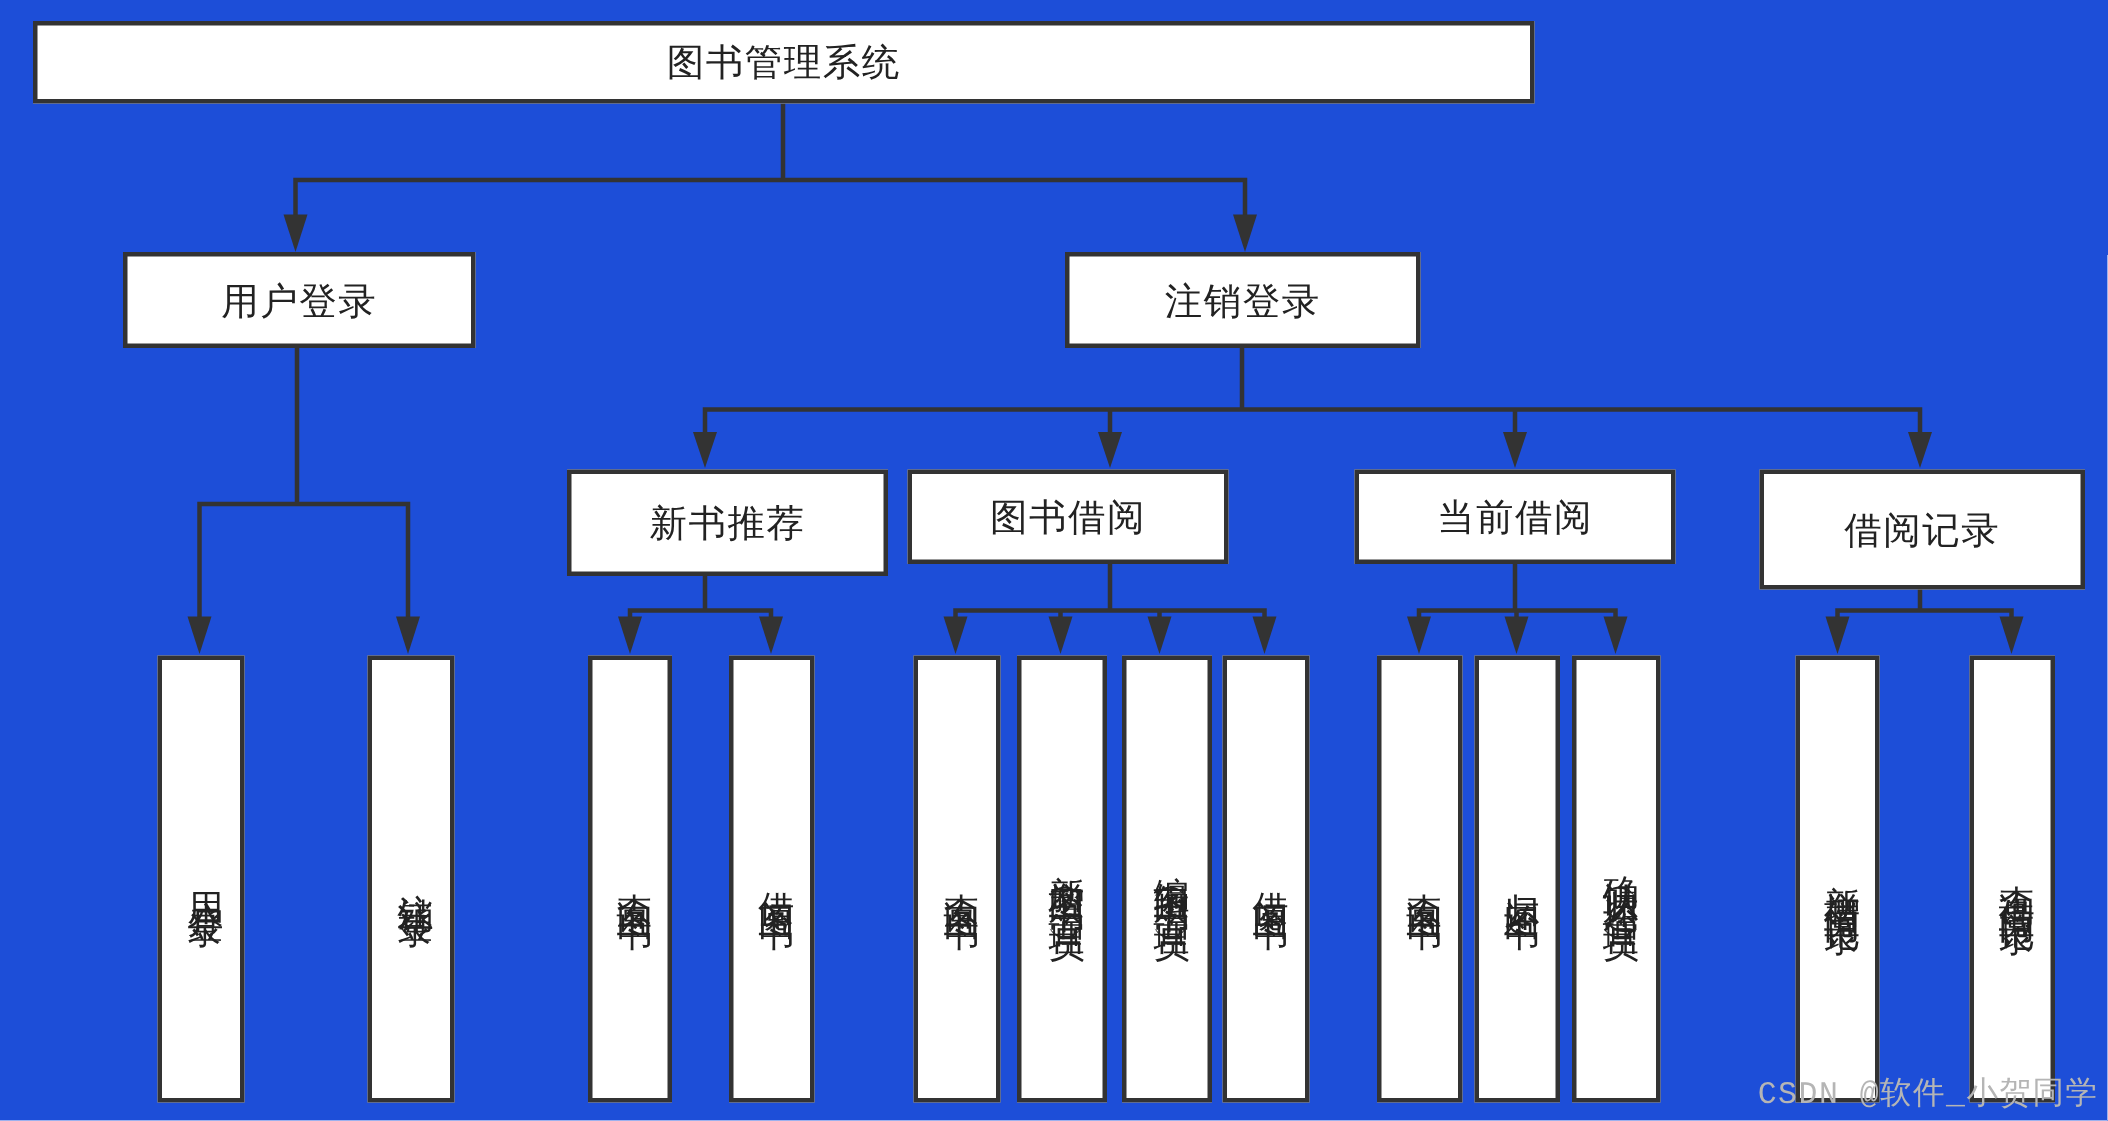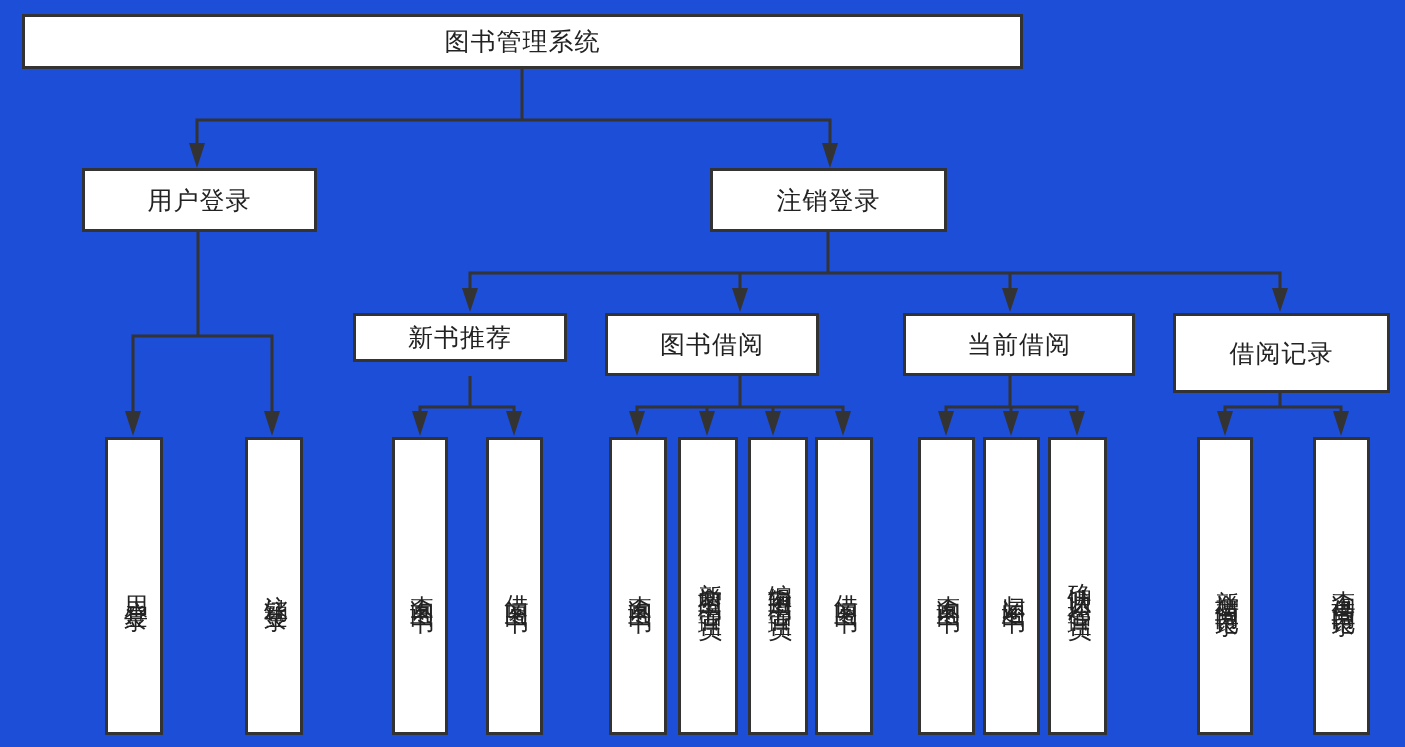--- a/index.html
+++ b/index.html
@@ -100,23 +100,23 @@
       <polygon points="1217,411 1233,411 1225,436"></polygon>
       <polygon points="1333,411 1349,411 1341,436"></polygon>
     </g>
   </svg>
 
   <div class="box hbox" style="left:22px;top:14px;width:1001px;height:55px">图书管理系统</div>
 
   <div class="box hbox" style="left:82px;top:168px;width:235px;height:64px">用户登录</div>
   <div class="box hbox" style="left:710px;top:168px;width:237px;height:64px">注销登录</div>
 
-  <div class="box hbox" style="left:353px;top:313px;width:214px;height:49px">新书推荐</div>
+  <div class="box hbox" style="left:378px;top:313px;width:214px;height:71px">新书推荐</div>
   <div class="box hbox" style="left:605px;top:313px;width:214px;height:63px">图书借阅</div>
-  <div class="box hbox" style="left:903px;top:313px;width:232px;height:63px">当前借阅</div>
+  <div class="box hbox" style="left:903px;top:313px;width:214px;height:63px">当前借阅</div>
   <div class="box hbox" style="left:1173px;top:313px;width:217px;height:80px">借阅记录</div>
 
   <div class="box vbox" style="left:105px;top:437px;width:58px;height:298px">
     <span class="vtext">用户登录</span>
   </div>
   <div class="box vbox" style="left:245px;top:437px;width:58px;height:298px">
     <span class="vtext">注销登录</span>
   </div>
 
   <div class="box vbox" style="left:392px;top:437px;width:56px;height:298px">
@@ -149,14 +149,15 @@
     <span class="vtext">确认归还（管理员）</span>
   </div>
 
   <div class="box vbox" style="left:1197px;top:437px;width:56px;height:298px">
     <span class="vtext">新增借阅记录</span>
   </div>
   <div class="box vbox" style="left:1313px;top:437px;width:57px;height:298px">
     <span class="vtext">查询借阅记录</span>
   </div>
 
+  <div class="watermark">CSDN @软件_小贺同学</div>
 
 </div>
 
 </body></html>

